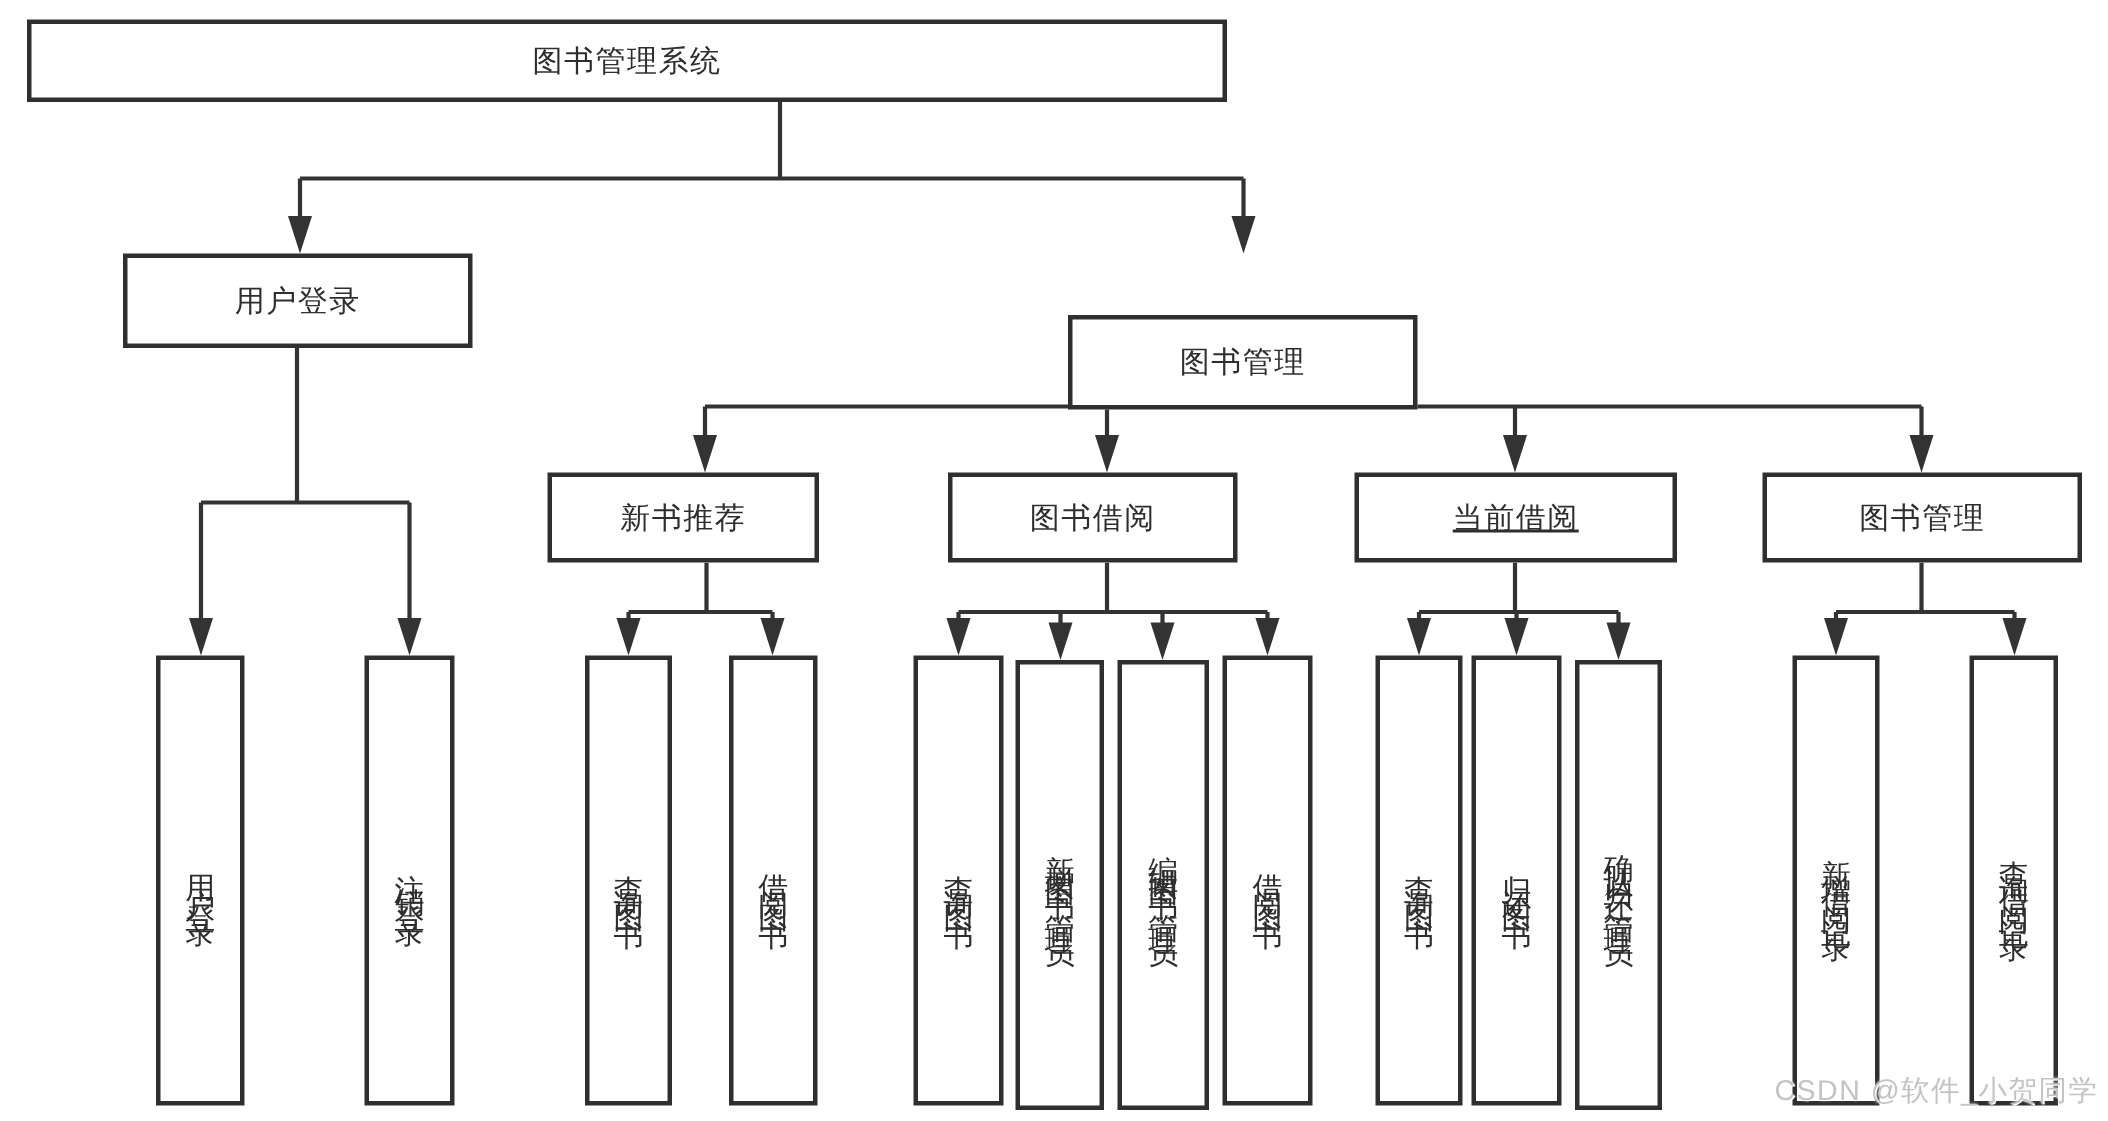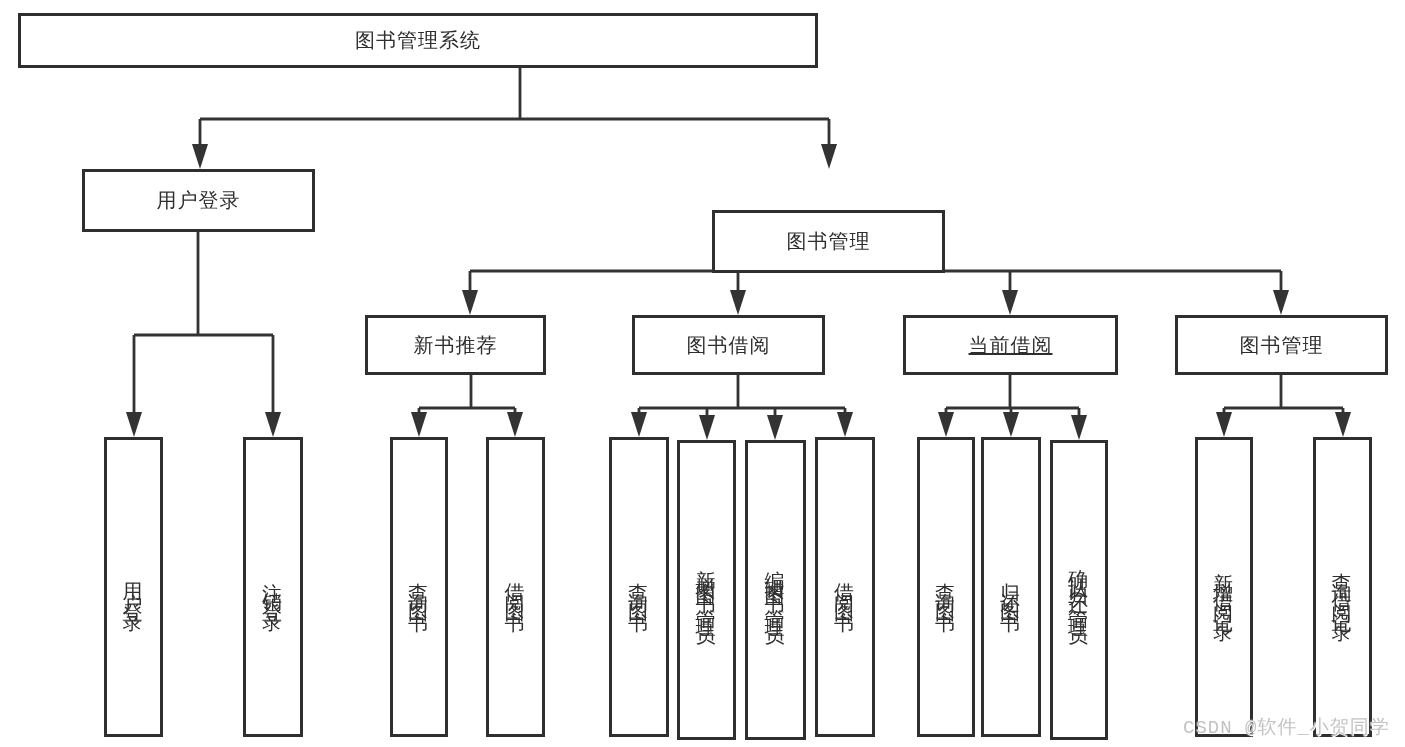--- a/index.html
+++ b/index.html
@@ -47,21 +47,20 @@
   .watermark {
     position: absolute;
     left: 1183px;
     top: 714px;
     font-size: 19px;
     letter-spacing: 1px;
     color: var(--wm, #c3c3c3);
     text-shadow: 0 0 2px #ffffff, 1px 1px 0 #ffffff;
     white-space: nowrap;
     z-index: 5;
-    font-family: Liberation Mono, monospace;
   }
 </style>
 </head>
 <body>
 
 <div class="stage">
 
   <svg class="wires" viewBox="0 0 1405 747">
 
     <path d="M520 66 V119 M200 119 H829 M200 119 V152 M829 119 V152"></path>

